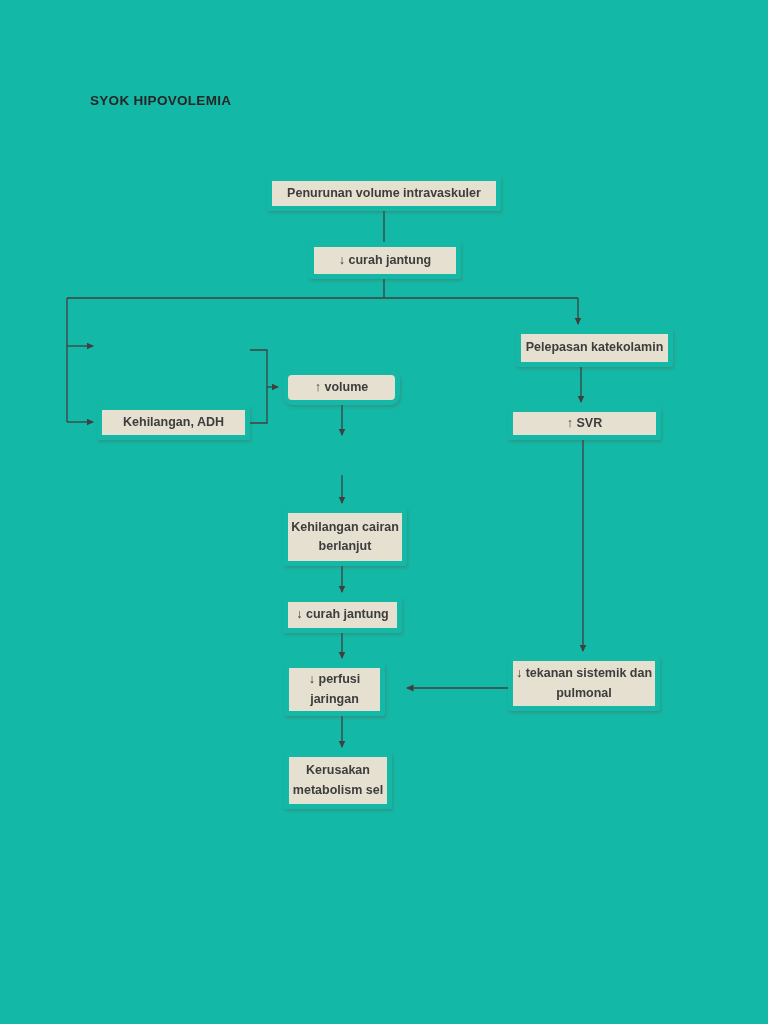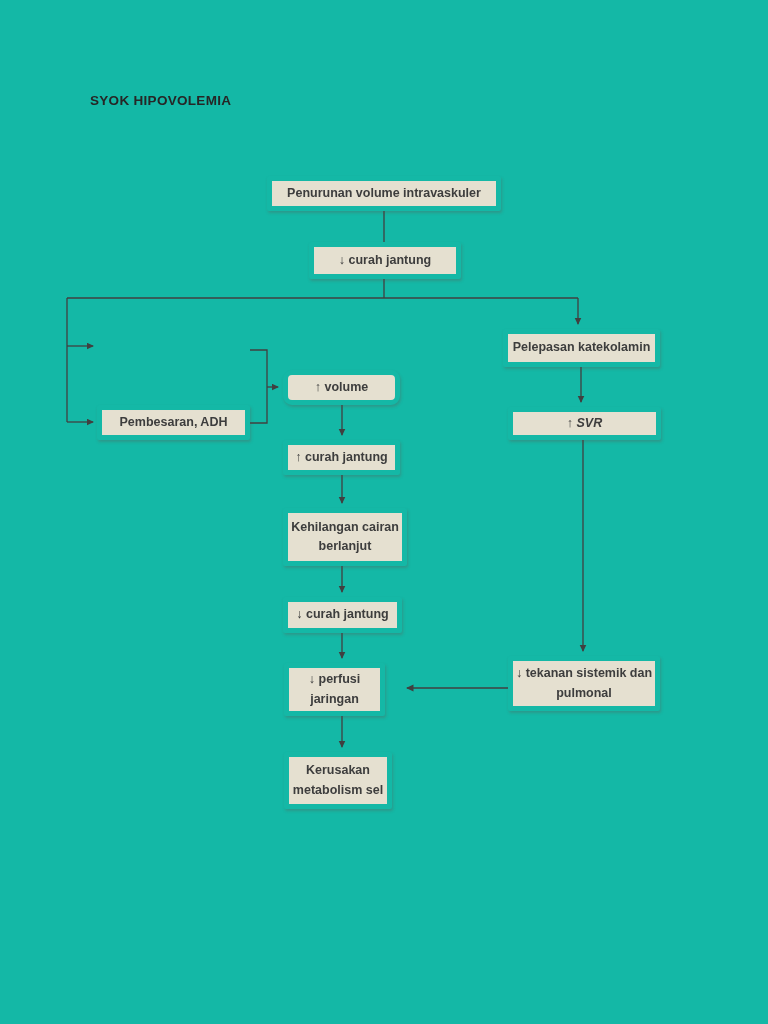--- a/index.html
+++ b/index.html
@@ -47,22 +47,22 @@
   #n-penurunan   { left: 267px; top: 176px; width: 234px; height: 35px; }
   #n-curah1      { left: 309px; top: 242px; width: 152px; height: 37px; }
   #n-pembesaran  { left:  97px; top: 325px; width: 153px; height: 51px; }
   #n-aldosterone { left:  97px; top: 405px; width: 153px; height: 35px; }
   #n-volume      { left: 283px; top: 370px; width: 117px; height: 35px; border-radius: 9px; }
   #n-curahnaik   { left: 283px; top: 440px; width: 117px; height: 35px; }
   #n-kehilangan  { left: 283px; top: 508px; width: 124px; height: 58px; }
   #n-curah2      { left: 283px; top: 597px; width: 119px; height: 36px; }
   #n-perfusi     { left: 284px; top: 663px; width: 101px; height: 53px; }
   #n-kerusakan   { left: 284px; top: 752px; width: 108px; height: 57px; }
-  #n-katekolamin { left: 503px; top: 329px; width: 157px; height: 38px; }
-  #n-svr         { left: 508px; top: 407px; width: 153px; height: 33px; font-style: italic; }
+  #n-katekolamin { left: 516px; top: 329px; width: 157px; height: 38px; }
+  #n-svr         { left: 508px; top: 407px; width: 153px; height: 33px; }
   #n-tekanan     { left: 508px; top: 656px; width: 152px; height: 55px; }
 </style>
 </head>
 <body>
 
 <div class="page">
 
   <h1 class="doc-title">SYOK HIPOVOLEMIA</h1>
 
   <svg class="connectors" viewBox="0 0 768 1024" xmlns="http://www.w3.org/2000/svg">
@@ -90,25 +90,24 @@
       <path d="M583,440 V651" marker-end="url(#arrow)"></path>
       <path d="M508,688 H407" marker-end="url(#arrow)"></path>
     </g>
   </svg>
 
   <div class="node" id="n-penurunan">Penurunan volume intravaskuler</div>
 
   <div class="node" id="n-curah1">↓ curah jantung</div>
 
 
-  <div class="node" id="n-aldosterone">Pembesaran, ADH</div>
+  <div class="node" id="n-aldosterone">Kehilangan, ADH</div>
 
   <div class="node" id="n-volume">↑ volume</div>
 
-  <div class="node" id="n-curahnaik">↑ curah jantung</div>
 
   <div class="node" id="n-kehilangan">Kehilangan cairan
 berlanjut</div>
 
   <div class="node" id="n-curah2">↓ curah jantung</div>
 
   <div class="node" id="n-perfusi">↓ perfusi
 jaringan</div>
 
   <div class="node" id="n-kerusakan">Kerusakan

